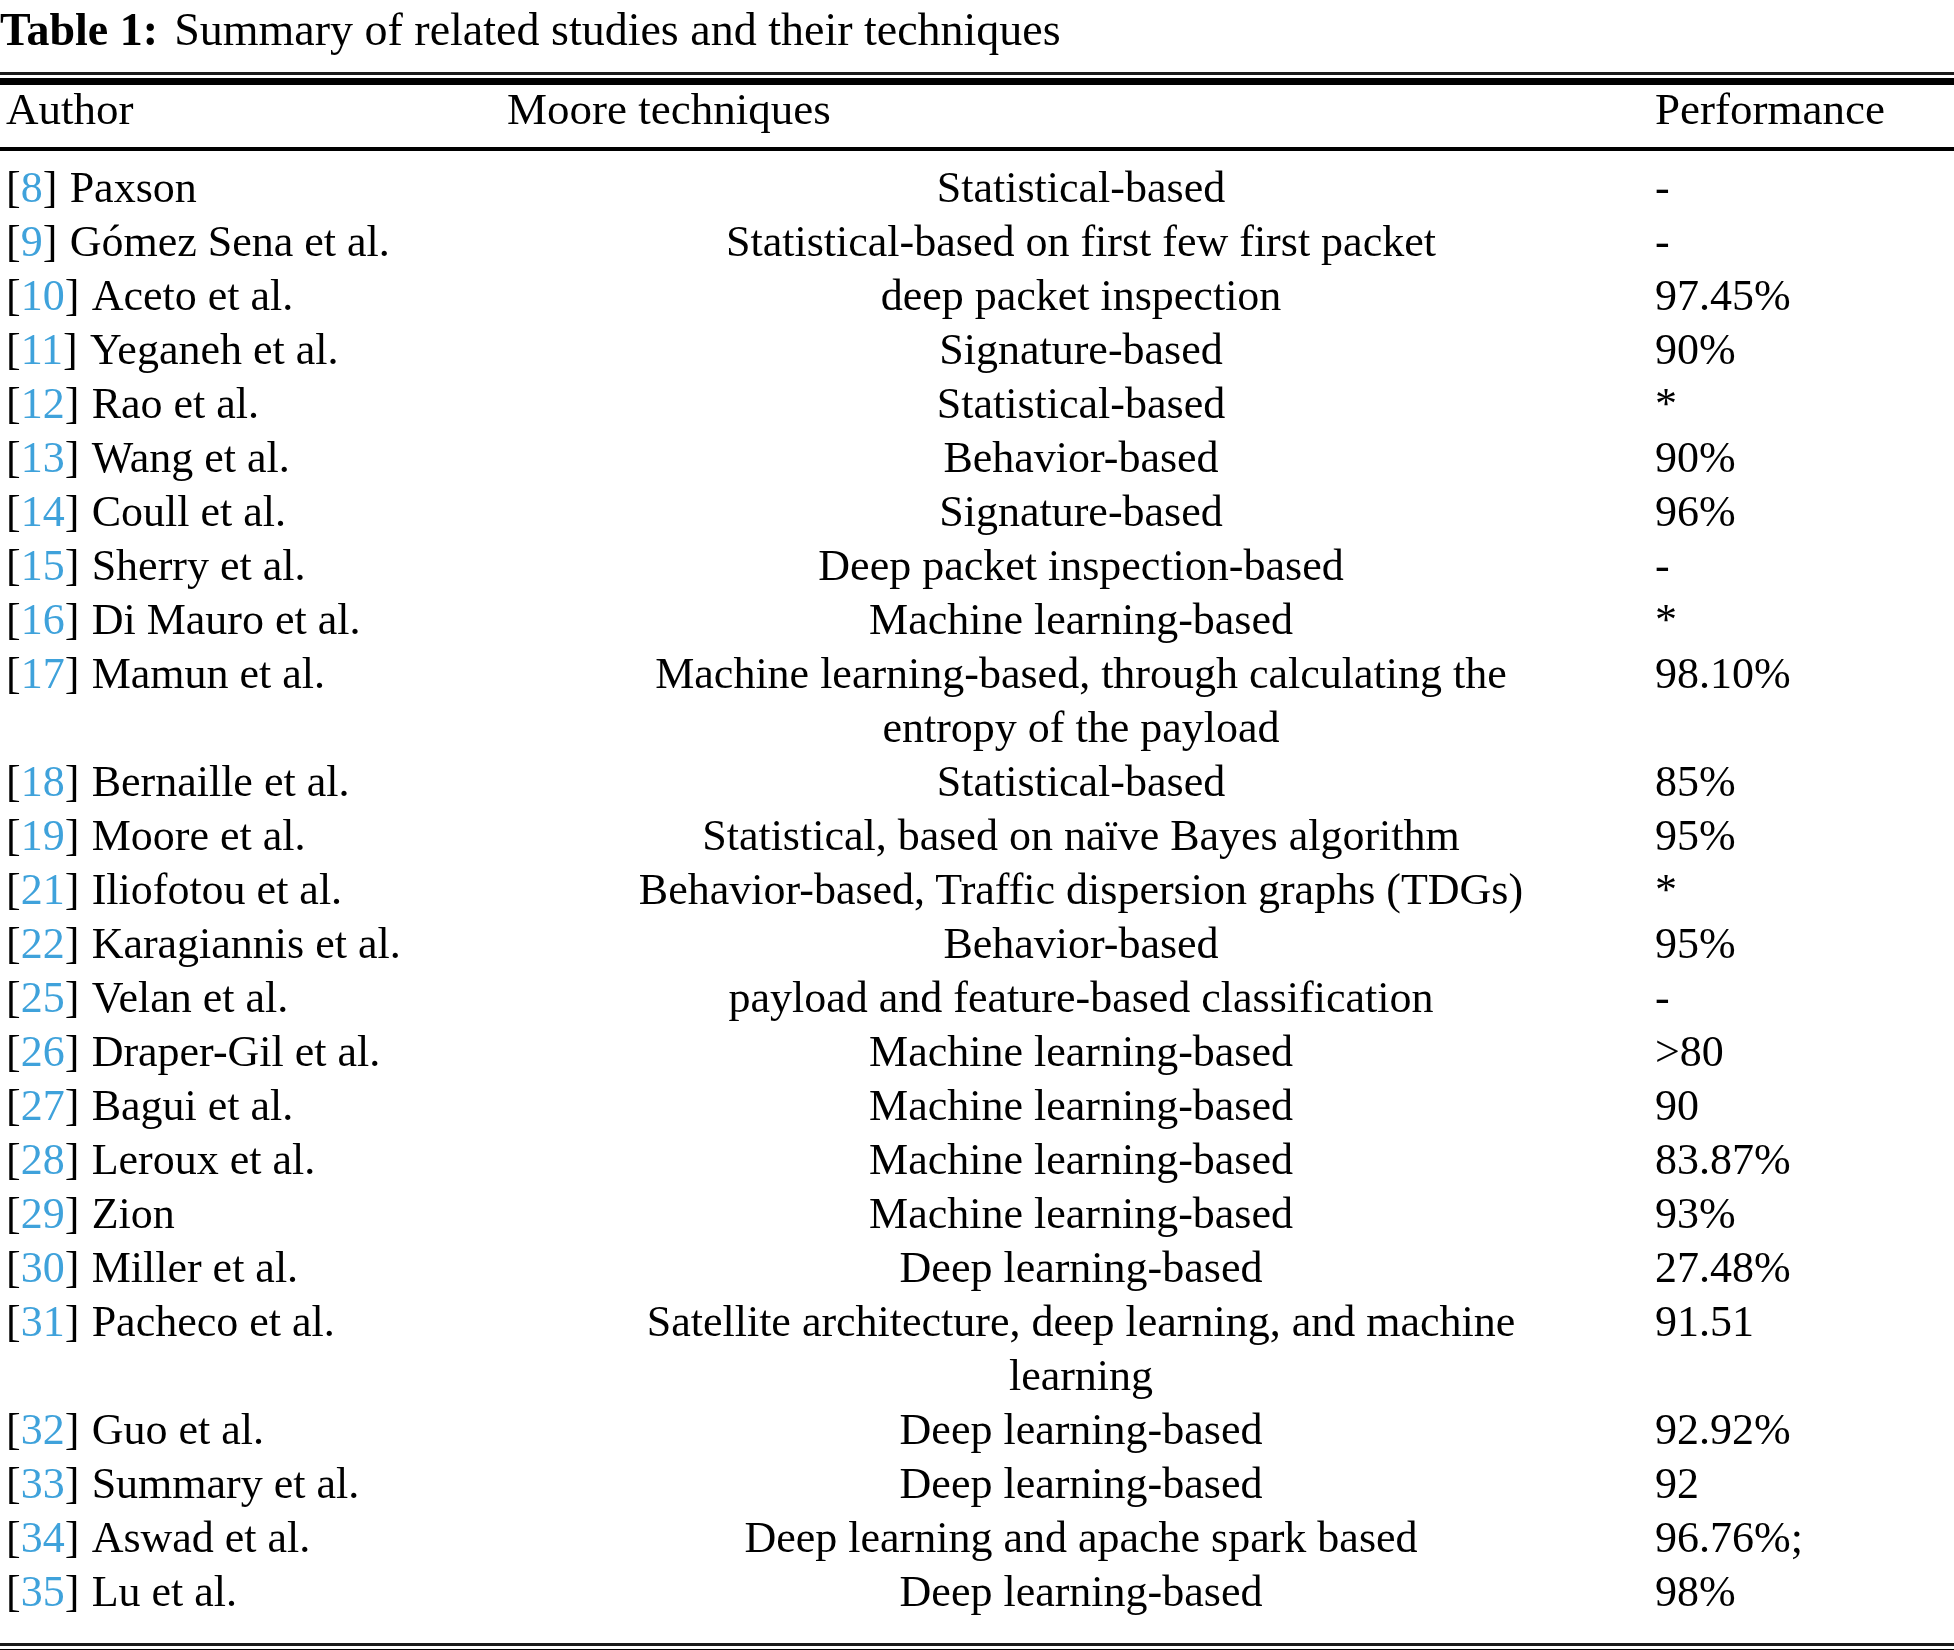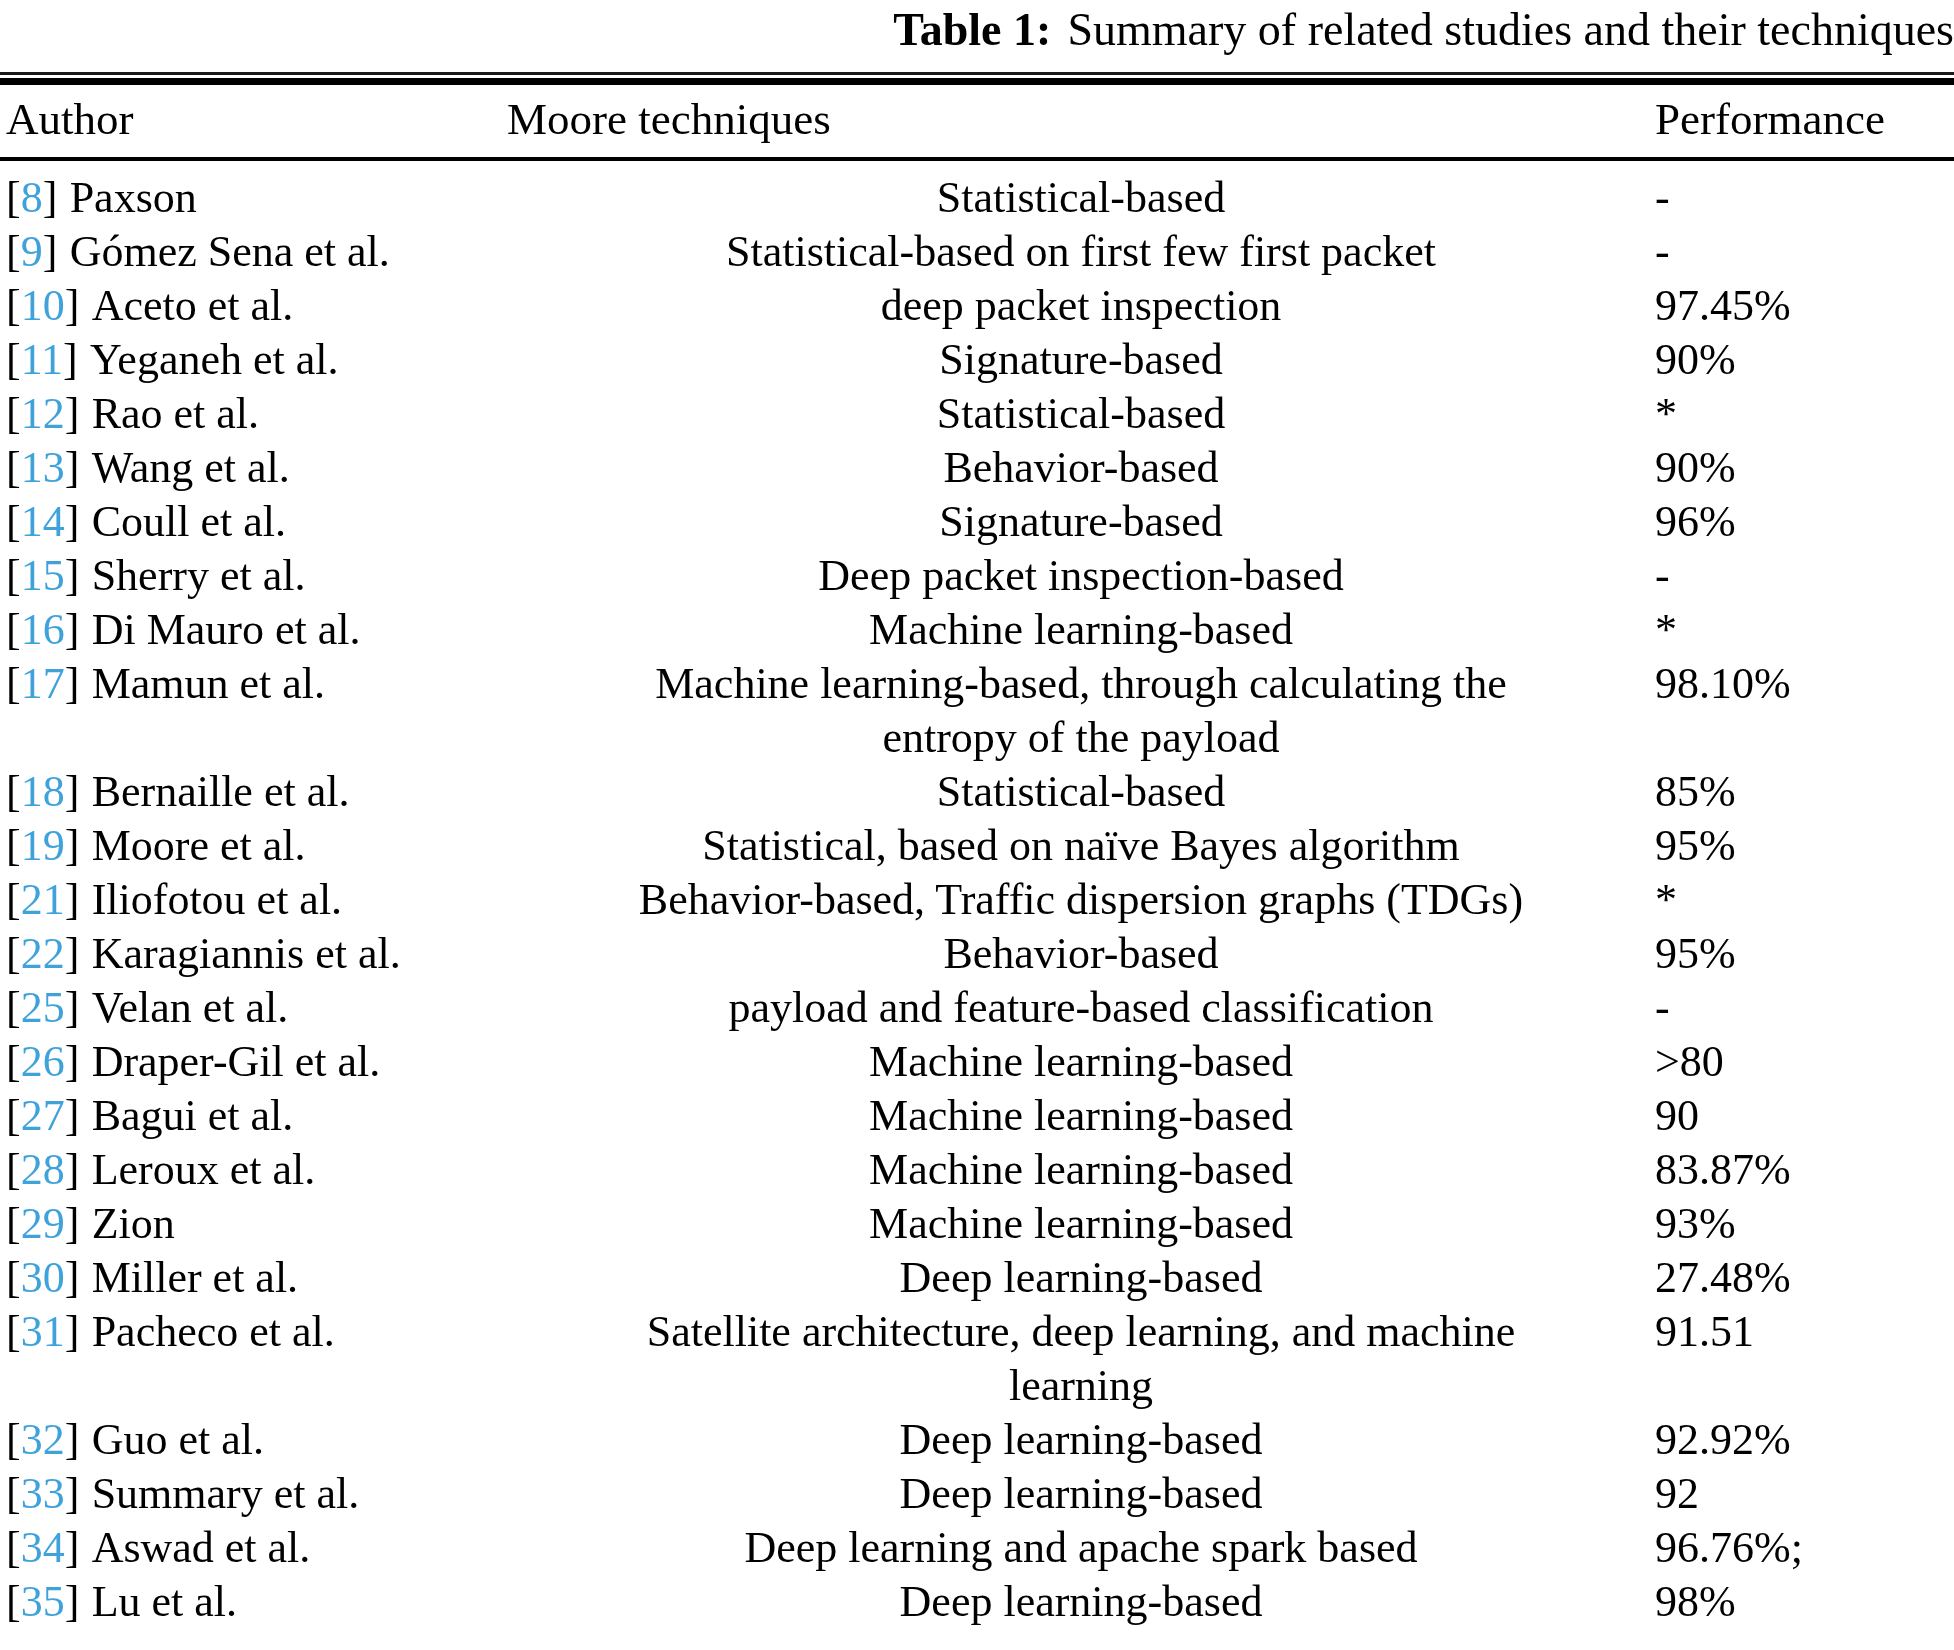--- a/index.html
+++ b/index.html
@@ -7,21 +7,21 @@
     position: relative;
     width: 1954px;
     height: 1650px;
     background: #ffffff;
     overflow: hidden;
     font-family: "Liberation Serif", "DejaVu Serif", serif;
     color: #000000;
   }
   .title {
     padding-top: 4px;
-    text-align: right;
+    text-align: left;
     font-size: 46px;
     line-height: 52px;
     color: #000000;
   }
   .title .title-label { font-weight: bold; }
   .title .title-text { margin-left: 0.35em; }
 
   .rule { width: 100%; background: #000000; }
   .rule.thin-top   { margin-top: 16px; height: 3px; background:#1a1a1a; }
   .rule.thick-top  { margin-top: 3px;  height: 7px; }
@@ -40,21 +40,21 @@
 
   td {
     box-sizing: border-box;
     vertical-align: top;
     text-align: left;
     padding: 0;
   }
   .header-table td {
     font-size: 45px;
     line-height: 48px;
-    padding-top: 10px;
+    padding-top: 0;
     padding-bottom: 14px;
   }
   .header-table td:first-child { padding-left: 6px; }
 
   .body-table td {
     font-size: 44px;
     line-height: 54px;
   }
   .body-table tr:first-child td { padding-top: 10px; }
   .body-table tr:last-child td { padding-bottom: 24px; }

